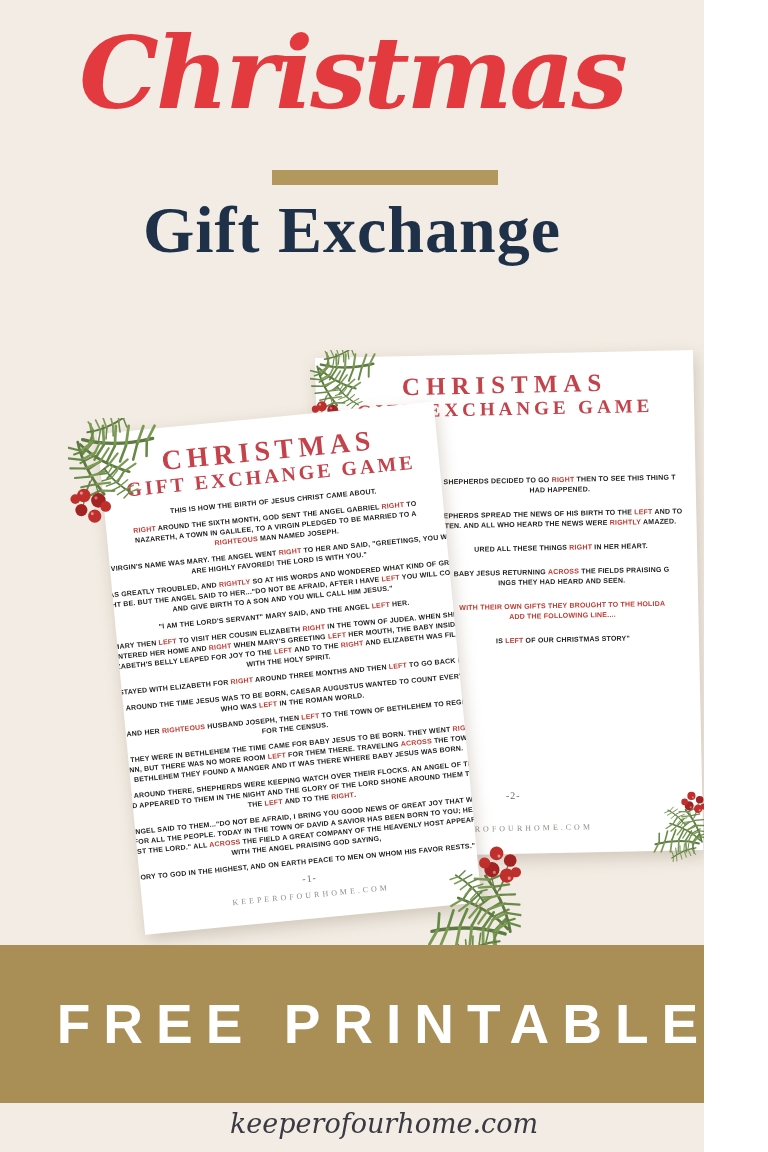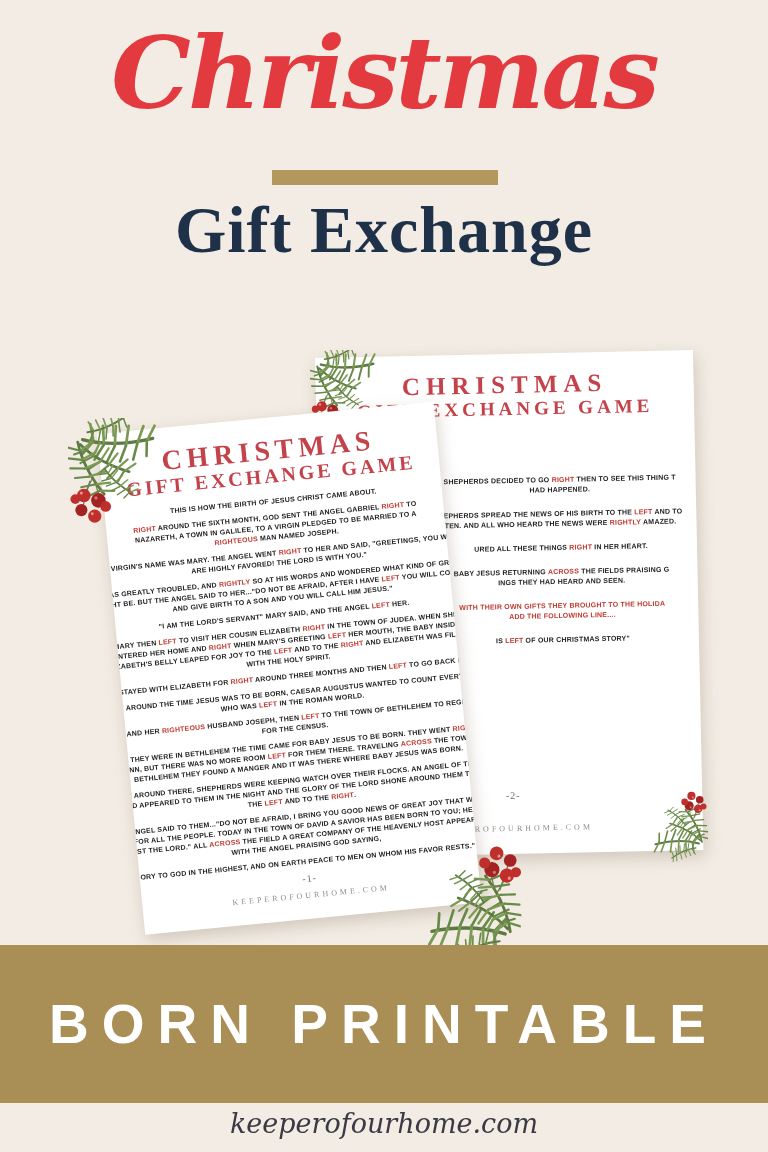--- a/index.html
+++ b/index.html
@@ -1,17 +1,17 @@
 <!DOCTYPE html>
 <html style="--cream: #f2ece4; --script-red: #e23a3f; --divider-gold: #b2985c; --navy: #1f3148; --banner-gold: #a98e55; --page-red: #c4424a; --hl-red: #bf3a31; --ink: #1d1d1d; --pale: #8f8f88; --footer-ink: #3a3a44;"><head>
 <meta charset="utf-8">
 <style>
   html,body{margin:0;padding:0;}
   body{width:768px;height:1152px;overflow:hidden;font-family:"Liberation Sans",sans-serif;}
-  .canvas{position:relative;width:768px;height:1152px;background:var(--cream,#f2ece4);overflow:hidden;}
+  .canvas{position:relative;width:704px;height:1152px;background:var(--cream,#f2ece4);overflow:hidden;}
 
   
   .script-title{
     position:absolute;top:18px;left:0;right:0;text-align:center;
     font-family:"DejaVu Serif",serif;font-style:italic;font-weight:bold;
     font-size:100px;line-height:1.1;color:var(--script-red,#e23a3f);letter-spacing:-3px;
   }
   .divider{position:absolute;left:272px;top:170px;width:226px;height:15px;background:var(--divider-gold,#b2985c);}
   .main-title{
     position:absolute;top:186px;left:0;right:0;text-align:center;
@@ -227,17 +227,17 @@
   </div>
 
   <svg class="greenery g1" viewBox="0 0 130 110">
       <use href="#cluster"></use>
     </svg>
   <svg class="greenery g4" viewBox="0 0 130 110">
       <use href="#cluster"></use>
     </svg>
 
   <div class="banner">
-    <span>BORN PRINTABLE</span>
+    <span>FREE PRINTABLE</span>
   </div>
   <div class="site-footer">keeperofourhome.com</div>
 
 </div>
 
 </body></html>

